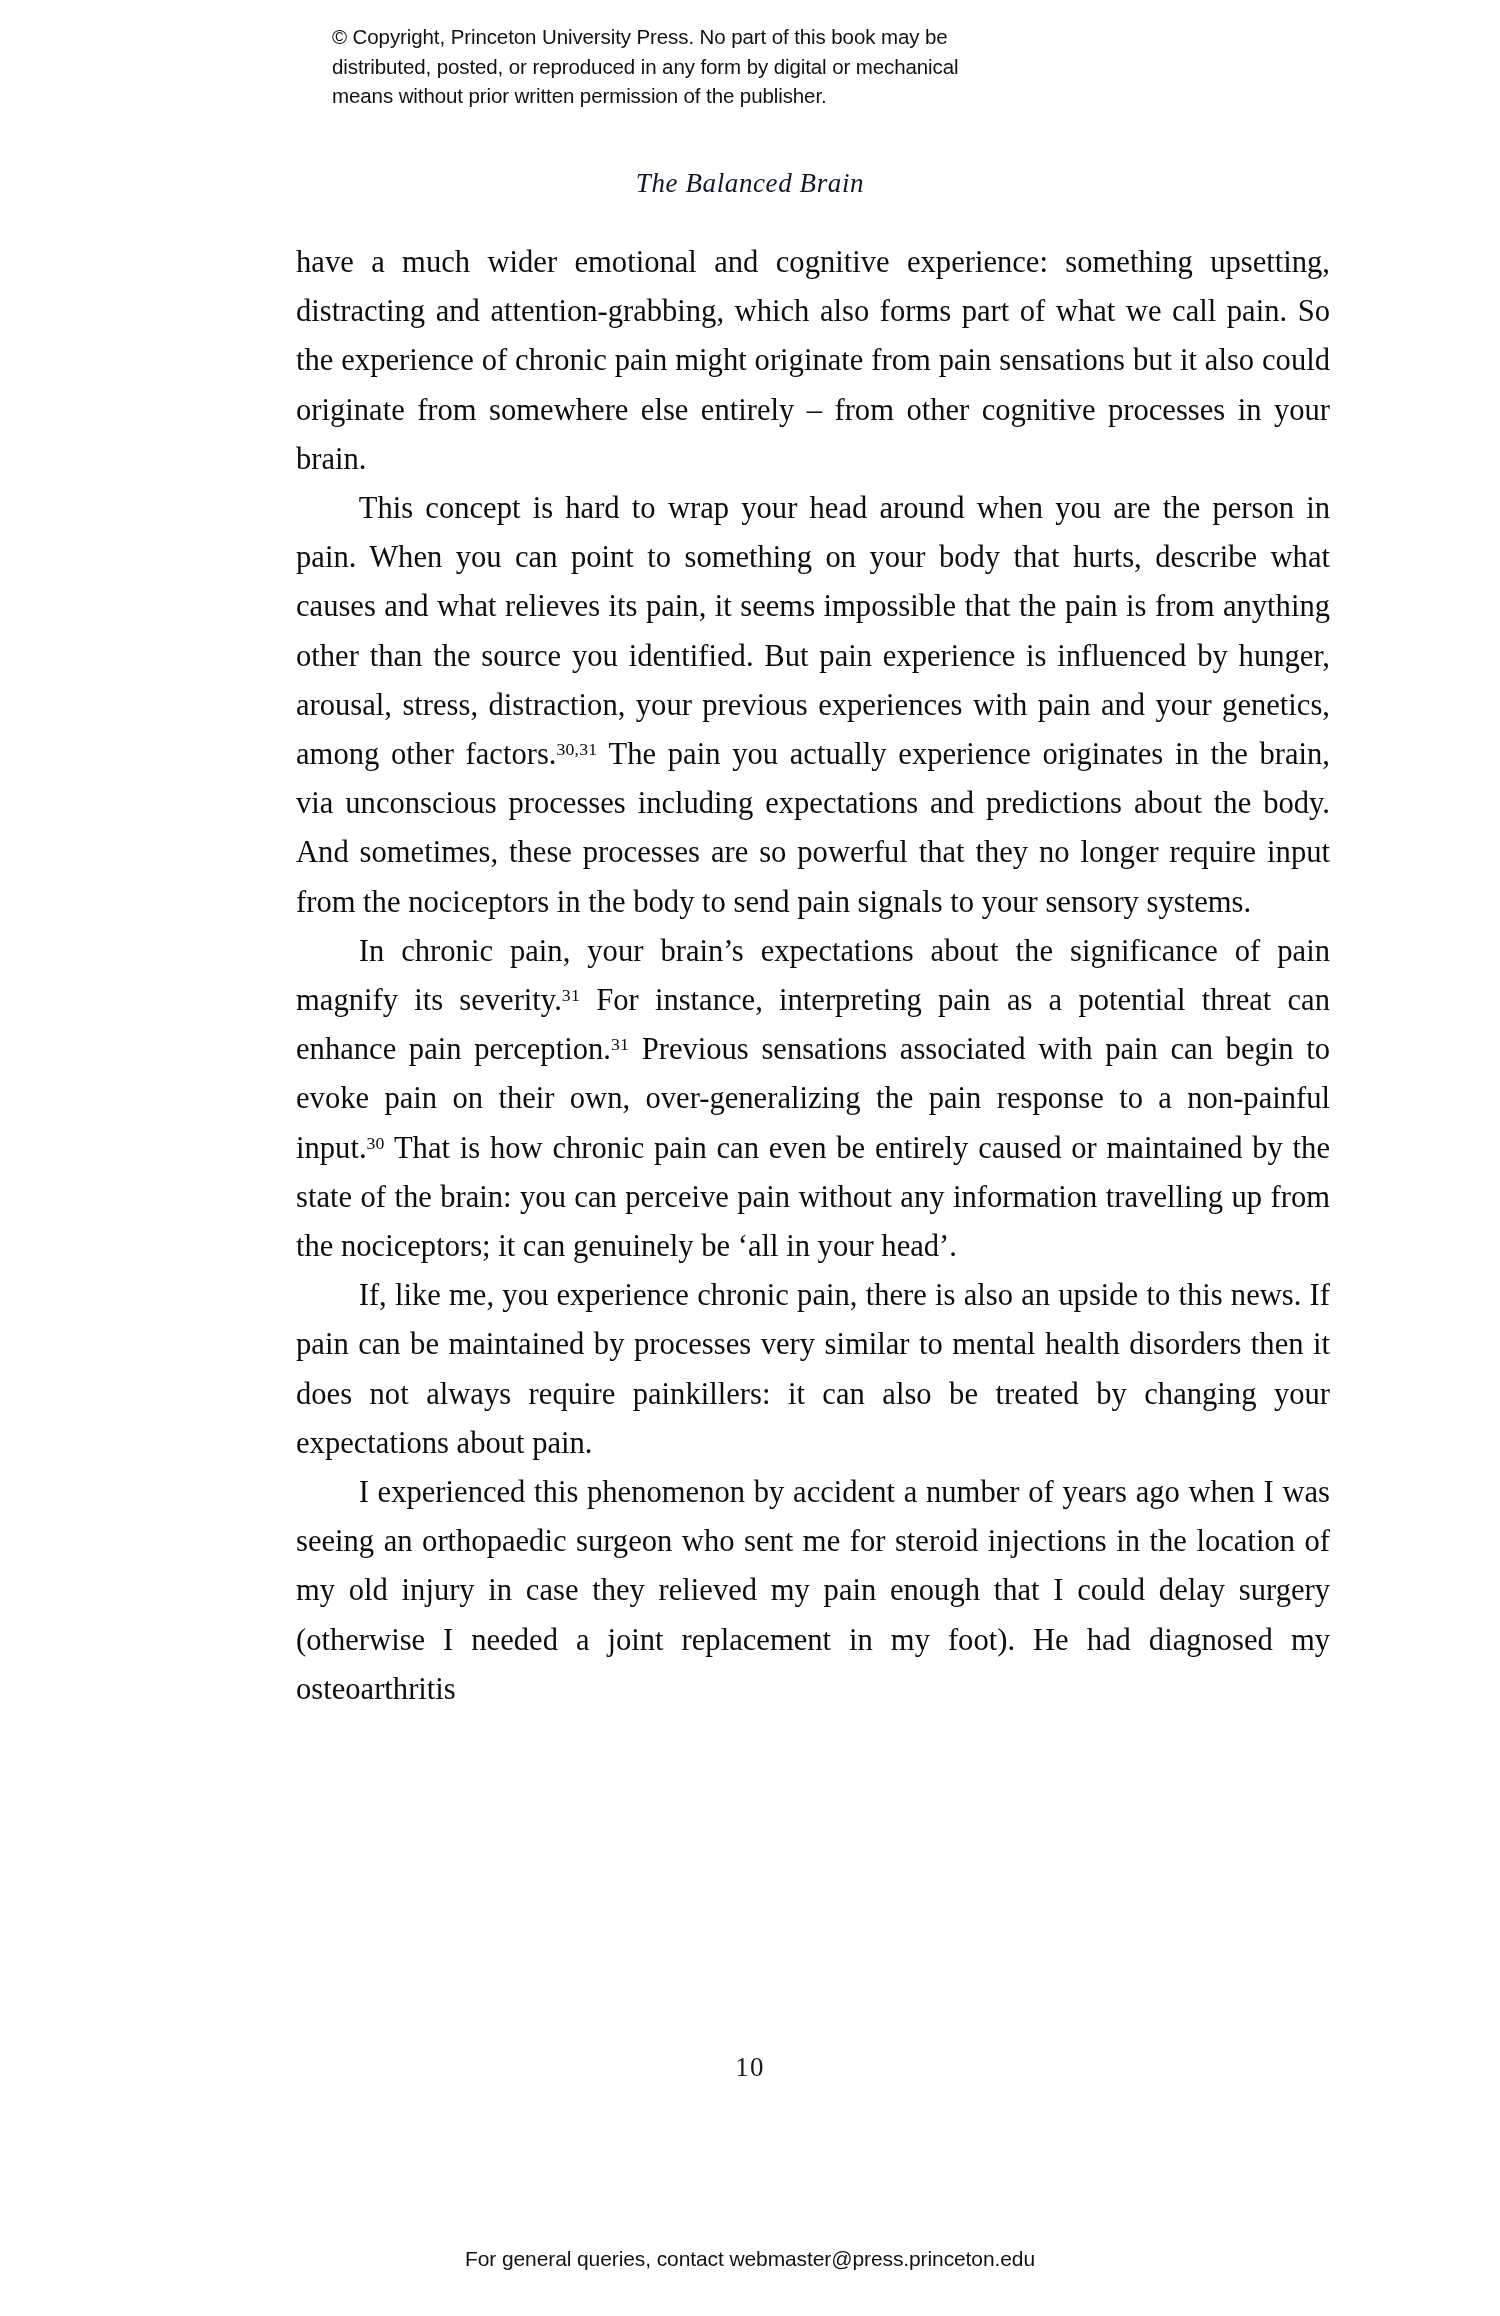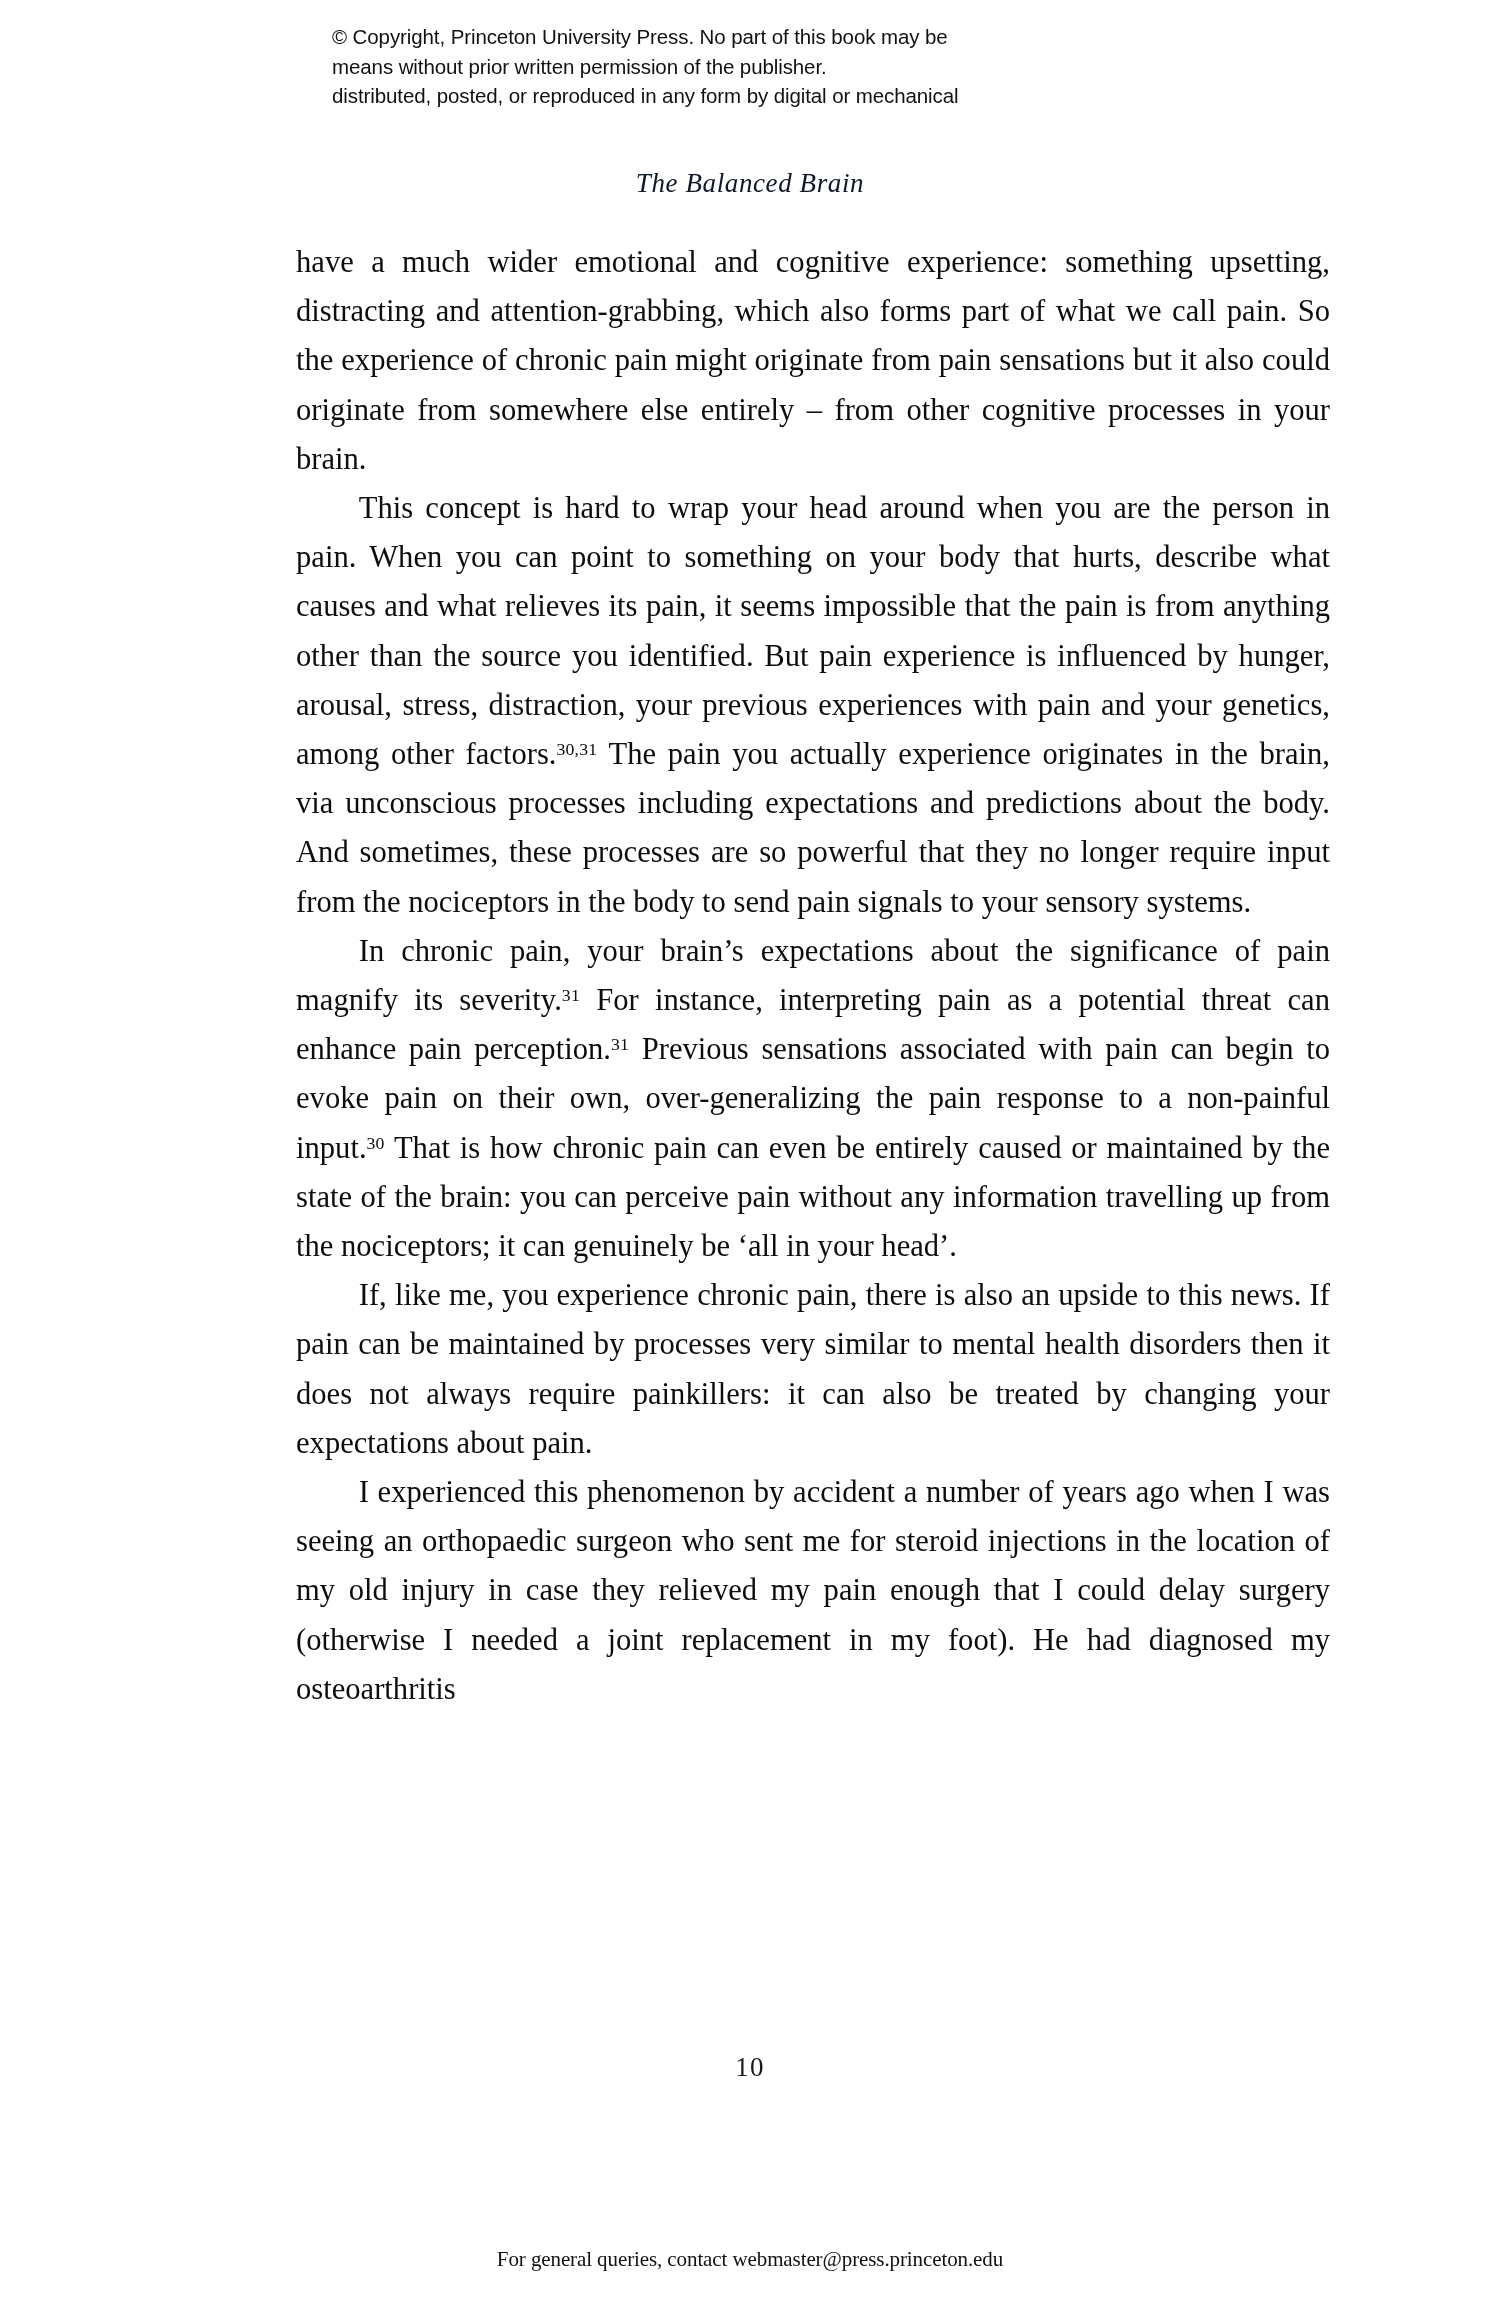--- a/index.html
+++ b/index.html
@@ -100,35 +100,35 @@
     margin-top: 44px;
   }
 
   
   .footer-queries {
     position: absolute;
     left: 0;
     right: 0;
     top: 2247px;
     text-align: center;
-    font-family: Liberation Serif, serif;
+    font-family: Liberation Sans, sans-serif;
     font-size: 21px;
     letter-spacing: -0.1px;
     color: #111111;
   }
 </style>
 </head>
 <body>
 
 <div class="page">
 
   <div class="copyright-block">
     <span class="cline">© Copyright, Princeton University Press. No part of this book may be</span>
+    <span class="cline">distributed, posted, or reproduced in any form by digital or mechanical</span>
     <span class="cline">means without prior written permission of the publisher.</span>
-    <span class="cline">distributed, posted, or reproduced in any form by digital or mechanical</span>
   </div>
 
   <div class="running-head">The Balanced Brain</div>
 
   <div class="body-block" id="body-block">
       <p><span>have a much wider emotional and cognitive experience: something upsetting, distracting and attention-grabbing, which also forms part of what we call pain. So the experience of chronic pain might originate from pain sensations but it also could originate from somewhere else entirely – from other cognitive processes in your brain.</span></p>
       <p class="indent"><span>This concept is hard to wrap your head around when you are the person in pain. When you can point to something on your body that hurts, describe what causes and what relieves its pain, it seems impossible that the pain is from anything other than the source you identified. But pain experience is influenced by hunger, arousal, stress, distraction, your previous experiences with pain and your genetics, among other factors.</span><sup>30,31</sup><span> The pain you actually experience originates in the brain, via unconscious processes including expectations and predictions about the body. And sometimes, these processes are so powerful that they no longer require input from the nociceptors in the body to send pain signals to your sensory systems.</span></p>
       <p class="indent"><span>In chronic pain, your brain’s expectations about the significance of pain magnify its severity.</span><sup>31</sup><span> For instance, interpreting pain as a potential threat can enhance pain perception.</span><sup>31</sup><span> Previous sensations associated with pain can begin to evoke pain on their own, over-generalizing the pain response to a non-painful input.</span><sup>30</sup><span> That is how chronic pain can even be entirely caused or maintained by the state of the brain: you can perceive pain without any information travelling up from the nociceptors; it can genuinely be ‘all in your head’.</span></p>
       <p class="indent"><span>If, like me, you experience chronic pain, there is also an upside to this news. If pain can be maintained by processes very similar to mental health disorders then it does not always require painkillers: it can also be treated by changing your expectations about pain.</span></p>
       <p class="indent"><span>I experienced this phenomenon by accident a number of years ago when I was seeing an orthopaedic surgeon who sent me for steroid injections in the location of my old injury in case they relieved my pain enough that I could delay surgery (otherwise I needed a joint replacement in my foot). He had diagnosed my osteoarthritis</span></p>

